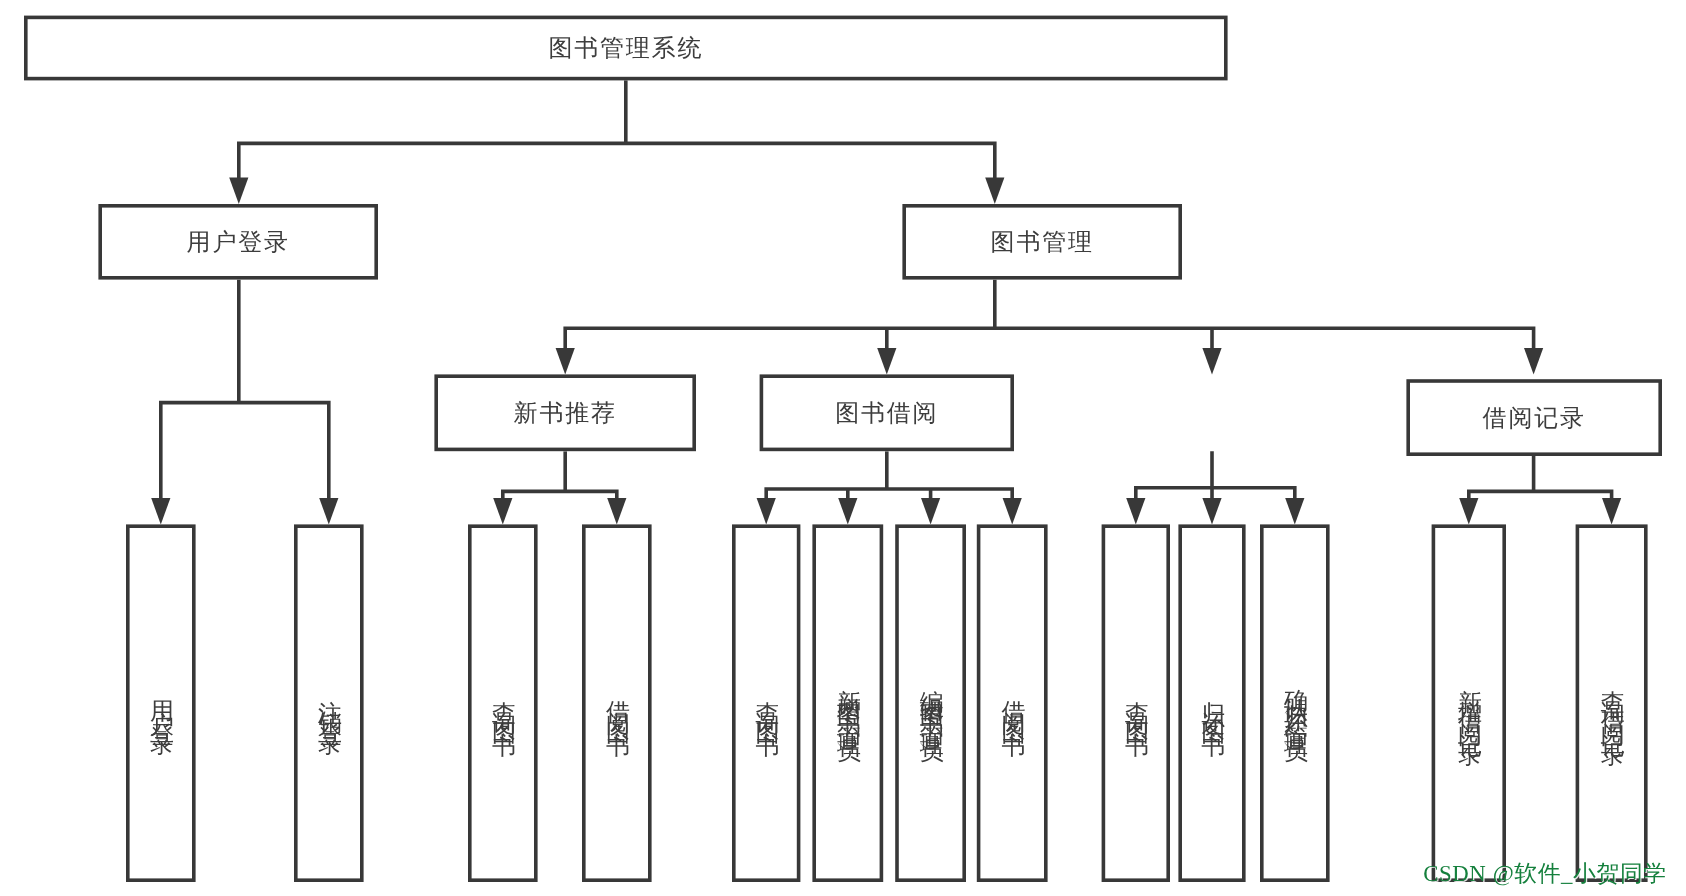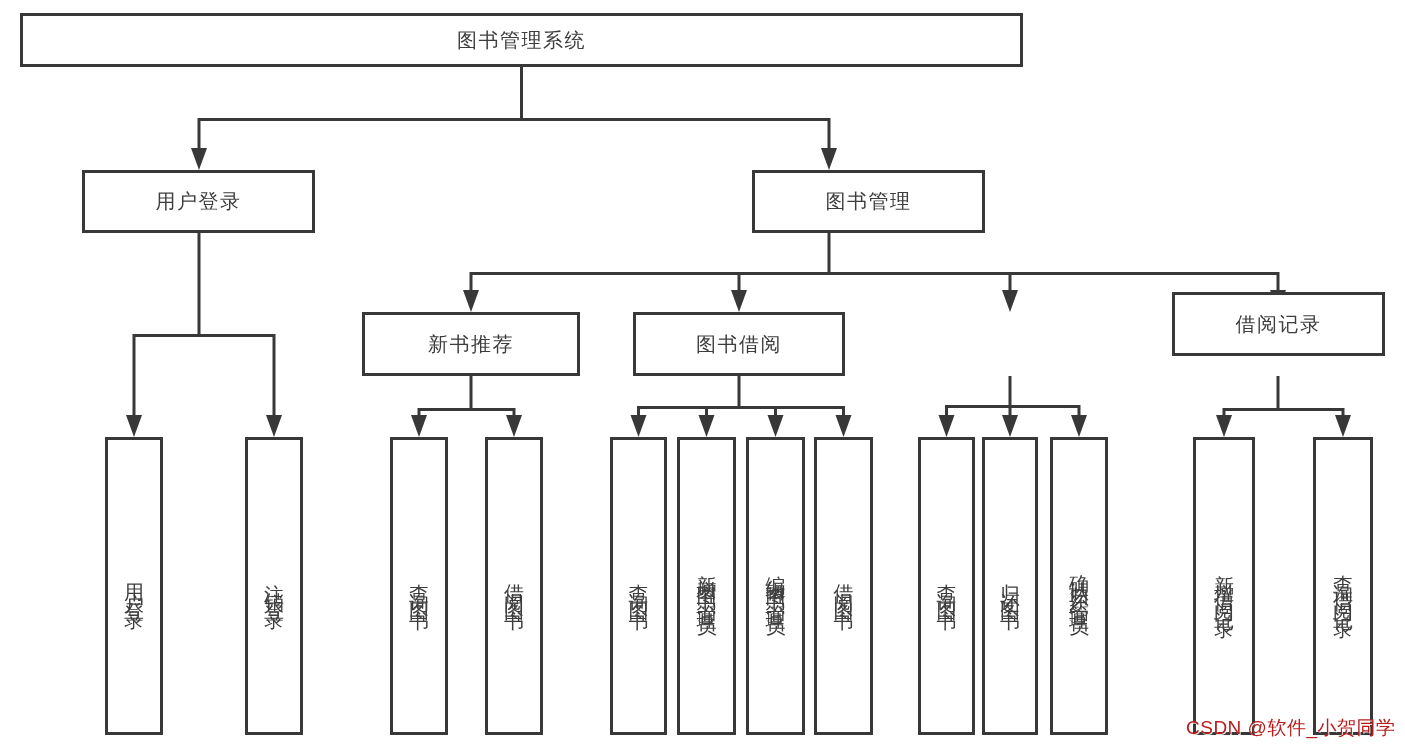--- a/index.html
+++ b/index.html
@@ -1,32 +1,32 @@
 <!DOCTYPE html>
 <html><head>
 <meta charset="utf-8">
 <style>
   html, body { margin:0; padding:0; background:#ffffff; }
   .canvas {
     position:relative; width:1405px; height:747px; background:#ffffff;
-    font-family:Liberation Sans, sans-serif; color:#3d3d3d; overflow:hidden;
+    font-family:Liberation Serif, serif; color:#3d3d3d; overflow:hidden;
   }
   .connectors { position:absolute; left:0; top:0; width:1405px; height:747px; }
   .node {
     position:absolute; background:#ffffff; border:3px solid #383838; box-sizing:border-box;
     display:flex; align-items:center; justify-content:center;
   }
   .h-label { font-size:20px; letter-spacing:1.5px; white-space:nowrap; }
   .v-label {
     writing-mode:vertical-rl; text-orientation:mixed;
     font-size:20px; letter-spacing:9px; line-height:1.25; white-space:nowrap;
   }
   .watermark {
     position:absolute; left:1186px; top:715px; z-index:5;
-    font-size:19px; letter-spacing:0.5px; color:#b91c1c; white-space:nowrap;
+    font-size:19px; letter-spacing:0.5px; color:#15803d; white-space:nowrap;
     text-shadow:1px 1px 0 rgba(255,255,255,0.85);
   }
 </style>
 </head>
 <body>
 
 <div class="canvas">
 
   <svg class="connectors" viewBox="0 0 1405 747" xmlns="http://www.w3.org/2000/svg">
     <g stroke="#383838" stroke-width="3" fill="none">
@@ -78,21 +78,21 @@
   <div class="node" style="left:752px; top:170px; width:233px; height:63px;">
     <span class="h-label">图书管理</span>
   </div>
 
   <div class="node" style="left:362px; top:312px; width:218px; height:64px;">
     <span class="h-label">新书推荐</span>
   </div>
   <div class="node" style="left:633px; top:312px; width:212px; height:64px;">
     <span class="h-label">图书借阅</span>
   </div>
-  <div class="node" style="left:1172px; top:292px; width:213px; height:64px;">
+  <div class="node" style="left:1172px; top:316px; width:213px; height:64px;">
     <span class="h-label">借阅记录</span>
   </div>
 
   <div class="node" style="left:105px; top:437px; width:58px; height:298px;">
     <span class="v-label">用户登录</span>
   </div>
   <div class="node" style="left:245px; top:437px; width:58px; height:298px;">
     <span class="v-label">注销登录</span>
   </div>
   <div class="node" style="left:390px; top:437px; width:58px; height:298px;">

